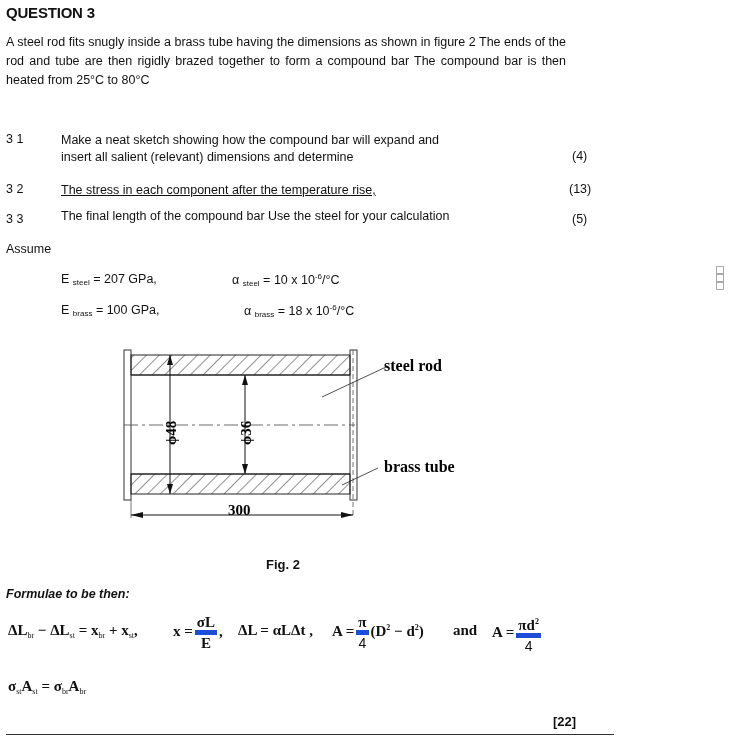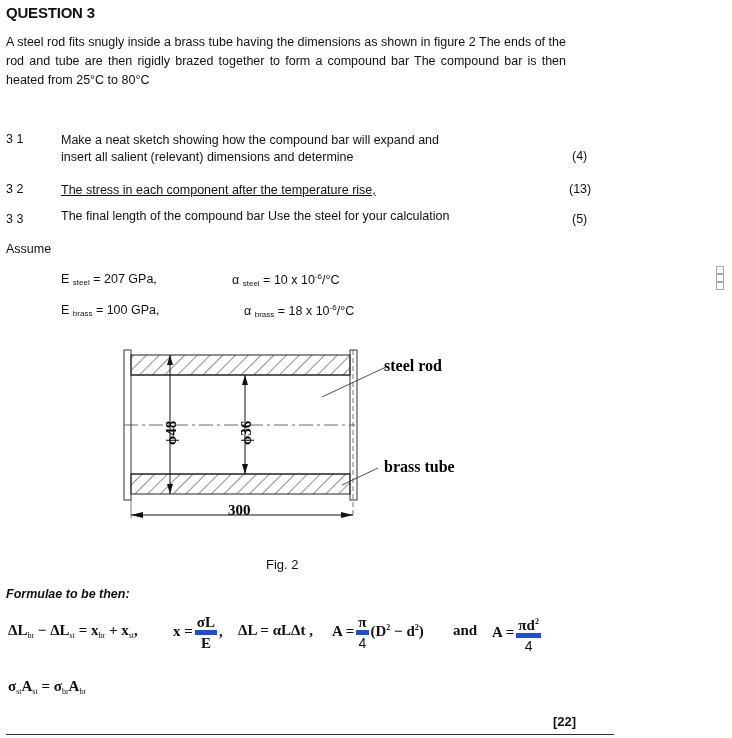--- a/index.html
+++ b/index.html
@@ -7,21 +7,21 @@
   .abs { position:absolute; }
   .title { left:6px; top:4px; font-size:15px; font-weight:bold; letter-spacing:-0.2px; }
   .intro { left:6px; top:33px; width:560px; font-size:12.5px; line-height:19px; text-align:justify; }
   .qnum { font-size:12.5px; }
   .qtext { font-size:12.5px; line-height:16px; }
   .qmark { font-size:12.5px; }
   .assume { left:6px; top:242px; font-size:12.5px; }
   .param { font-size:12.5px; white-space:nowrap; }
   .param sub { font-size:8px; vertical-align:-2px; }
   .param sup { font-size:8px; }
-  .figcap { left:266px; top:557px; font-size:13px; font-weight:normal; }
+  .figcap { left:266px; top:557px; font-size:13px; font-weight:bold; }
   .formhead { left:6px; top:587px; font-size:12.5px; font-weight:bold; font-style:italic; }
   .formula { font-family:"Liberation Serif", serif; font-weight:bold; font-size:15px; white-space:nowrap; }
   .formula sub { font-size:8px; font-weight:normal; vertical-align:-3px; }
   .formula sup { font-size:8px; }
   .frac { display:inline-block; vertical-align:middle; text-align:center; margin:0 2px; }
   .frac .num { display:block; border-bottom:5px solid #1d4ed8; padding:0 2px; line-height:16px; }
   .frac .den { display:block; line-height:16px; }
   .frac .den.light { font-weight:normal; font-family:"Liberation Sans", sans-serif; font-size:14px; }
   .total { left:553px; top:714px; font-size:13px; font-weight:bold; }
   .footline { left:6px; top:734px; width:608px; height:1px; background:#333; }

